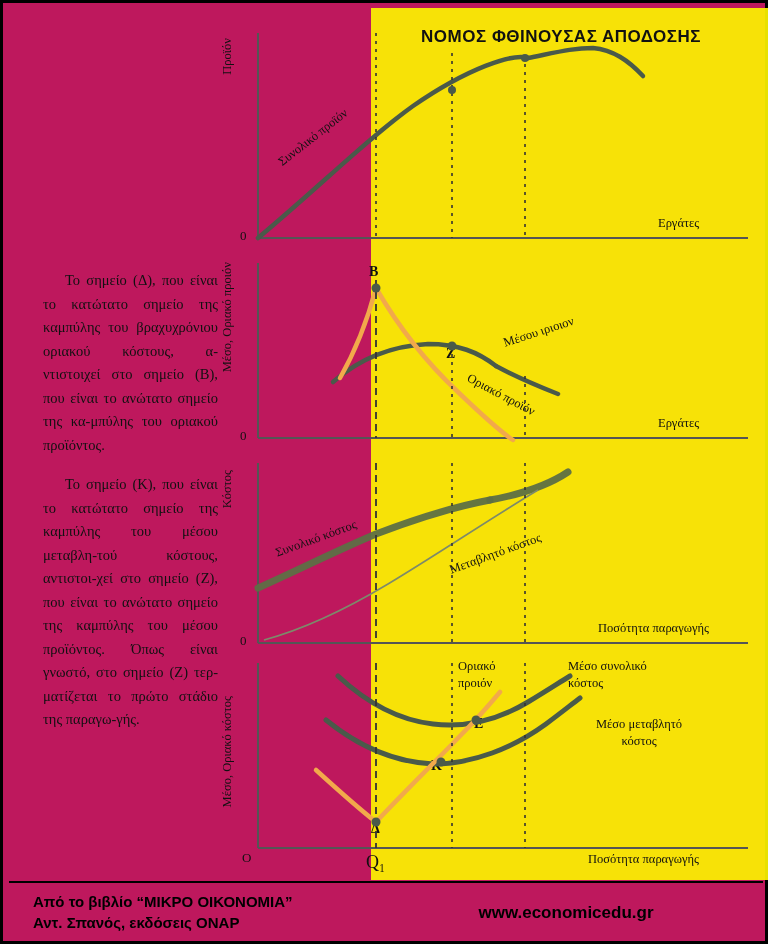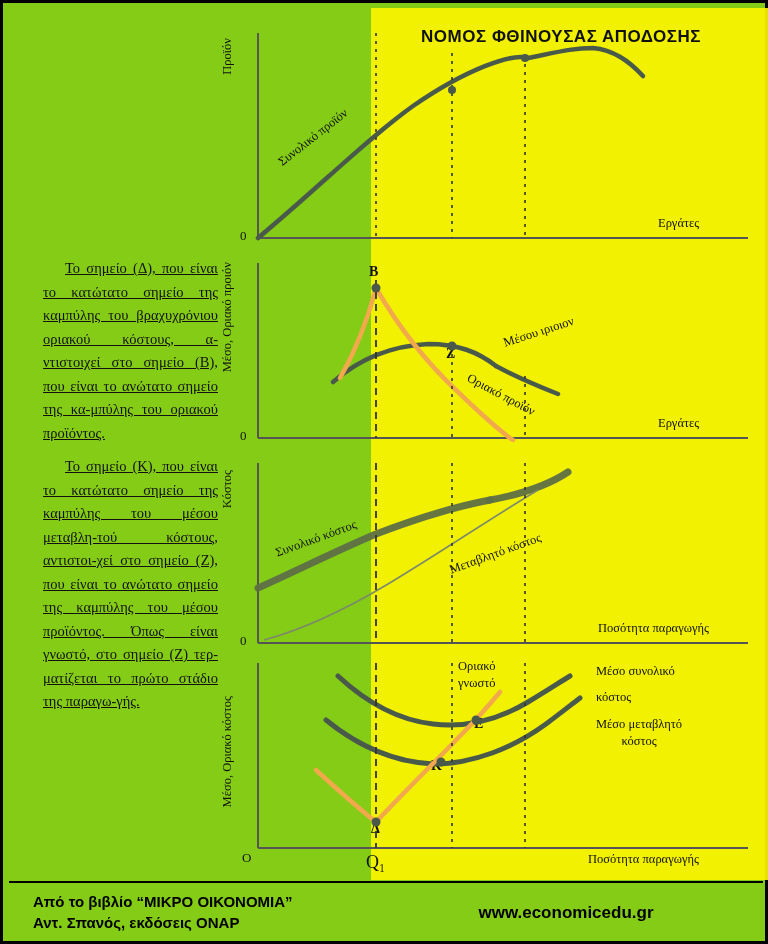--- a/index.html
+++ b/index.html
@@ -7,21 +7,21 @@
     width:768px;height:944px;
     background:#ffffff;
     font-family:"Liberation Serif", serif;
     position:relative;
     overflow:hidden;
   }
   #page{
     position:absolute;left:0;top:0;width:768px;height:944px;
     border:3px solid #000;
     box-sizing:border-box;
-    background:#84cc16;
+    background:#be185d;
   }
   
   .highlight{
     position:absolute;
     left:368px;top:5px;width:400px;height:872px;
     background:#fcf400;
     opacity:.92;
   }
   .title{
     position:absolute;left:378px;top:24px;width:360px;
@@ -33,21 +33,21 @@
     color:#111;
   }
   
   .sidetext{
     position:absolute;left:40px;top:250px;width:175px;
     font-size:14.5px;
     line-height:23.5px;
     text-align:justify;
     color:#111;
   }
-  .sidetext p{margin:4px 0 10px 0;text-indent:22px;text-decoration:underline;}
+  .sidetext p{margin:16px 0 10px 0;text-indent:22px;}
   
   .panel{position:absolute;}
   .axis-label-y{
     position:absolute;
     writing-mode:vertical-rl;
     transform:rotate(180deg);
     font-size:12.5px;
     color:#111;
     white-space:nowrap;
   }
@@ -155,22 +155,22 @@
 
   <div class="panel" style="left:225px;top:655px;width:530px;height:215px;">
     <div class="axis-label-y" style="left:-8px;top:38px;">Μέσο, Οριακό κόστος</div>
     <div class="zero" style="left:14px;top:192px;">Ο</div>
     <div class="lbl" style="left:138px;top:194px;font-size:18px;">Q₁</div>
     <div class="lbl" style="left:360px;top:194px;">Ποσότητα παραγωγής</div>
     <div class="lbl bold" style="left:143px;top:163px;font-size:14px;">Δ</div>
     <div class="lbl bold" style="left:203px;top:100px;font-size:14px;">Κ</div>
     <div class="lbl bold" style="left:246px;top:58px;font-size:14px;">Ε</div>
     <div class="lbl" style="left:230px;top:0px;white-space:pre;line-height:17px;">Οριακό
-γνωστό</div>
-    <div class="lbl" style="left:368px;top:0px;white-space:pre;line-height:26px;">Μέσο συνολικό
+προιόν</div>
+    <div class="lbl" style="left:340px;top:0px;white-space:pre;line-height:17px;">Μέσο συνολικό
 κόστος</div>
     <div class="lbl" style="left:368px;top:58px;white-space:pre;line-height:17px;text-align:center;">Μέσο μεταβλητό
 κόστος</div>
     <svg width="530" height="215">
       <line x1="30" y1="5" x2="30" y2="190" stroke="#555" stroke-width="2"></line>
       <line x1="30" y1="190" x2="520" y2="190" stroke="#555" stroke-width="2"></line>
 
       <path d="M110,18 C140,46 170,62 205,66 C240,70 270,62 300,44 C320,32 332,24 342,18" fill="none" stroke="#4a5a4a" stroke-width="5" stroke-linecap="round"></path>
 
       <path d="M98,62 C130,88 165,104 205,106 C245,106 285,90 318,66 C334,54 344,46 352,40" fill="none" stroke="#4a5a4a" stroke-width="5" stroke-linecap="round"></path>

